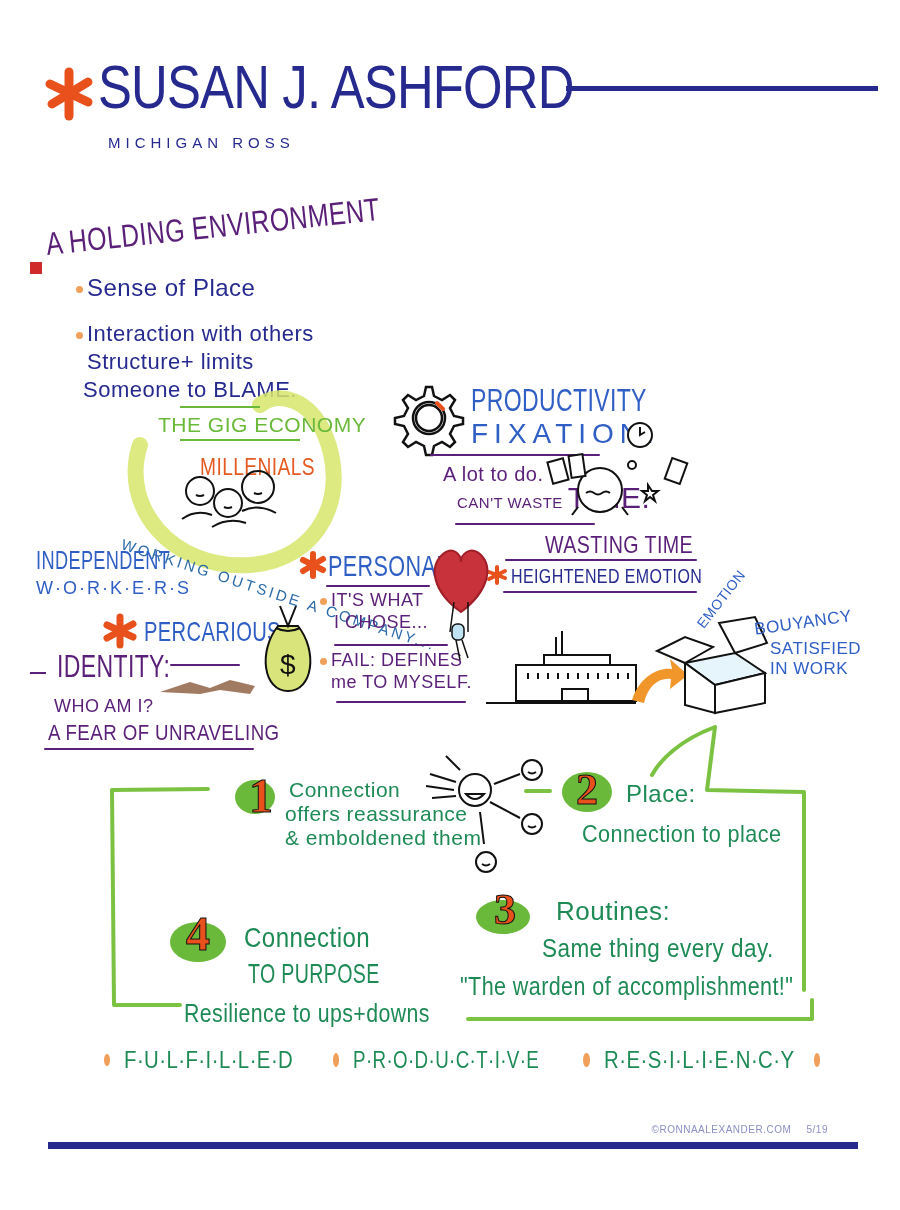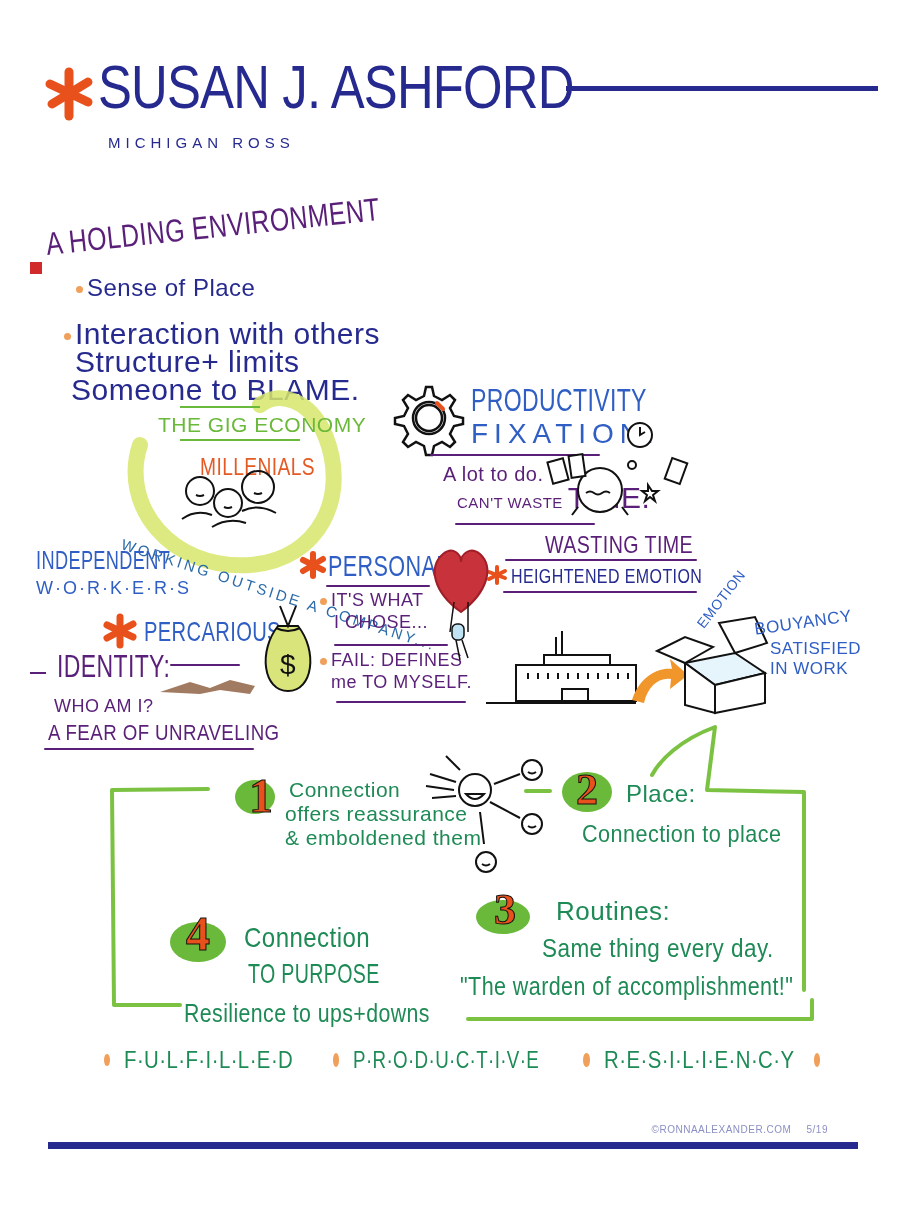--- a/index.html
+++ b/index.html
@@ -32,21 +32,21 @@
   <div class="abs hand navy" style="left:108px;top:134px;font-size:15px;letter-spacing:5px;white-space:nowrap;">MICHIGAN ROSS</div>
   <div class="abs" style="left:566px;top:86px;width:312px;height:5px;background:#262a8f;"></div>
 </div>
 
 <div class="abs" style="left:28px;top:200px;width:340px;height:210px;">
   <div class="abs" style="left:2px;top:62px;width:12px;height:12px;background:#d12a2a;"></div>
   <div class="abs hand purple" style="left:20px;top:26px;font-size:32px;white-space:nowrap;transform:rotate(-6deg) scaleX(0.78);transform-origin:left bottom;">A HOLDING ENVIRONMENT</div>
   <div class="abs hand navy" style="left:48px;top:74px;font-size:24px;white-space:nowrap;">
     <span class="dot"></span><span>Sense of Place</span>
   </div>
-  <div class="abs hand navy" style="left:36px;top:120px;font-size:30px;white-space:nowrap;line-height:28px;">
+  <div class="abs hand navy" style="left:48px;top:120px;font-size:22px;white-space:nowrap;line-height:28px;">
     <span class="dot"></span><span>Interaction with others</span><br>
     <span style="margin-left:11px">Structure+ limits</span><br>
     <span style="margin-left:7px">Someone to BLAME.</span>
   </div>
 </div>
 
 <div class="abs" style="left:110px;top:385px;width:240px;height:200px;">
   <svg class="abs" style="left:0;top:0" width="240" height="200" viewBox="0 0 240 200">
     <path d="M30 60 C 10 120, 60 185, 140 180 C 210 175, 240 110, 215 50 C 200 15, 170 5, 150 20" fill="none" stroke="#d7e66b" stroke-width="16" stroke-linecap="round" opacity="0.85"></path>
     <line x1="70" y1="22" x2="150" y2="22" stroke="#6bb93a" stroke-width="2"></line>

